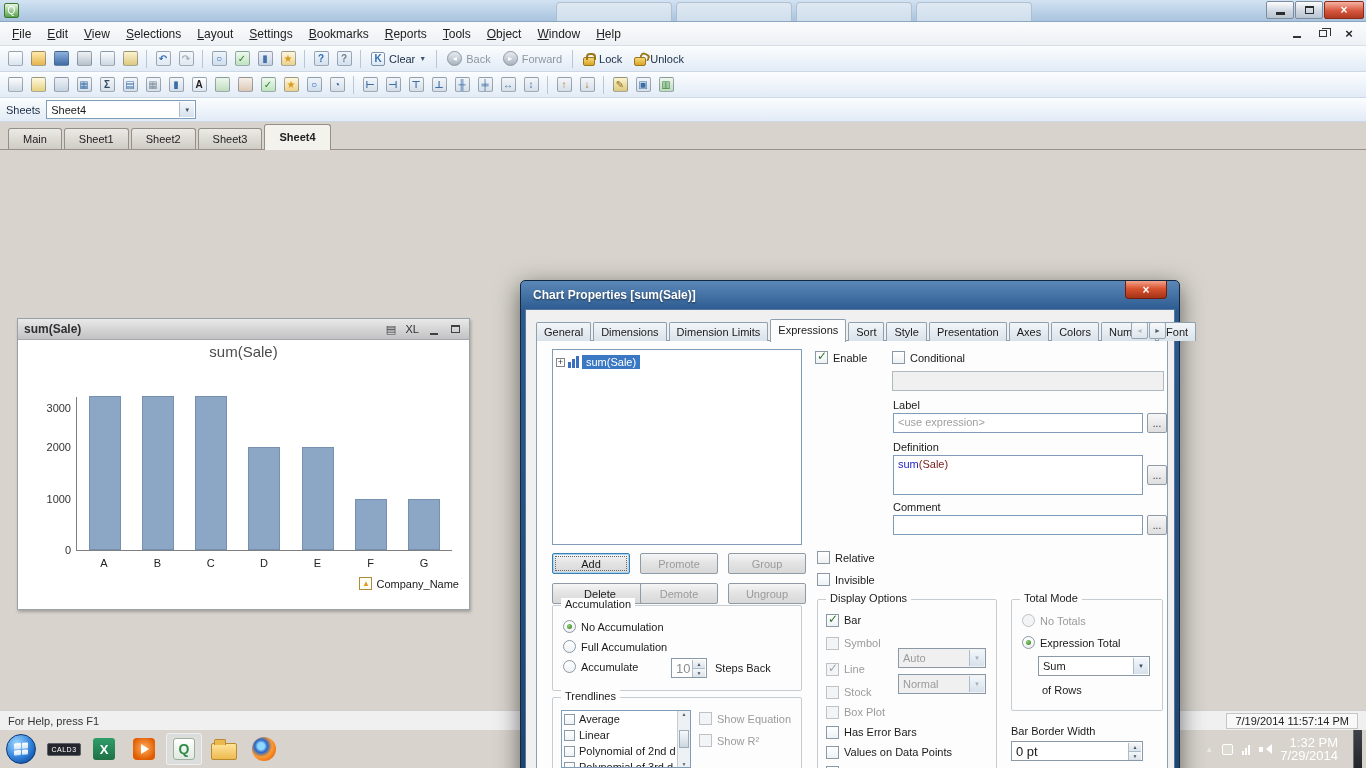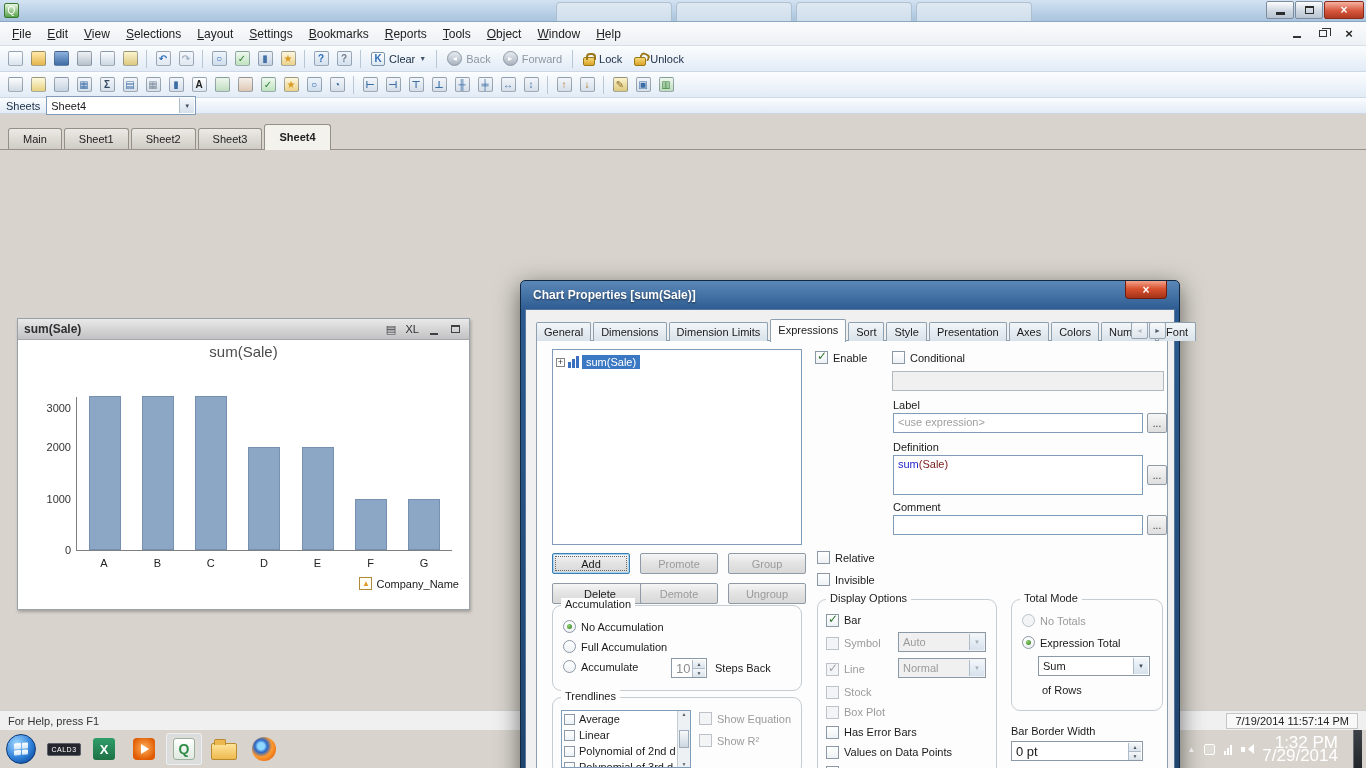--- a/index.html
+++ b/index.html
@@ -54,21 +54,21 @@
   .mini-dd { font-size:7px; color:#41566d; }
   .nav-circle { width:15px; height:15px; border-radius:50%; background:linear-gradient(#e8ecf1,#a9b3bf);
     border:1px solid #8a97a5; color:#fff; font-size:7px; display:flex; align-items:center; justify-content:center; }
   .padlock { width:12px; height:9px; background:linear-gradient(#f7d877,#d9a429); border:1px solid #9c7718;
     border-radius:2px; position:relative; margin-top:5px; }
   .padlock::before { content:""; position:absolute; left:2px; top:-5px; width:6px; height:5px;
     border:2px solid #9c7718; border-bottom:none; border-radius:4px 4px 0 0; }
   .padlock.open::before { left:5px; transform:rotate(24deg); }
 
   
-  #sheetsbar { position:absolute; top:98px; left:0; width:100%; height:16px;
+  #sheetsbar { position:absolute; top:98px; left:0; width:100%; height:24px;
     background:linear-gradient(#fbfdfe,#e2ebf6); border-bottom:1px solid #ccd8e6;
     display:flex; align-items:center; padding-left:6px; gap:6px; }
   .sheets-label { font-size:11px; color:#20324a; }
   .sheets-combo { width:150px; height:19px; background:#fff; border:1px solid #7f9db9; position:relative;
     font-size:11px; display:flex; align-items:center; padding-left:4px; }
   .dd { position:absolute; right:1px; top:1px; bottom:1px; width:15px;
     background:linear-gradient(#f3f7fb,#d6e1ec); border-left:1px solid #aebbc9;
     display:flex; align-items:center; justify-content:center; font-size:6px; color:#3e4e5e; }
   .tabstrip { position:absolute; top:122px; left:0; width:100%; height:28px; background:#d8d4cd;
     border-bottom:1px solid #979189; display:flex; align-items:flex-end; padding-left:8px; }
@@ -150,21 +150,21 @@
   .cap { font-size:11px; color:#1a1a1a; }
   .tf { background:#fff; border:1px solid #7f9db9; font-size:11px; padding:2px 4px; }
   .tf.dis { background:#f0f0f0; border-color:#b0b8c0; color:#9b9b9b; }
   .placeholder { color:#a0a0a0; }
   .browse { width:20px; height:20px; border:1px solid #8e9aa5; border-radius:2px;
     background:linear-gradient(#f7f7f7,#dedede); font-size:10px; display:flex; align-items:center; justify-content:center; color:#333; }
   .btn { height:21px; border:1px solid #8e9aa5; border-radius:2px; font-size:11px; color:#1c1c1c;
     background:linear-gradient(#f6f6f6,#e4e4e4 45%,#d8d8d8); display:flex; align-items:center; justify-content:center; }
   .btn.dis { color:#9b9b9b; }
   .btn.add { border-color:#3c7fb1; box-shadow:0 0 0 1px #a8d2ee inset; outline:1px dotted #666; outline-offset:-4px; }
-  .group { border:1px solid #c6cdd2; border-radius:9px; }
+  .group { border:1px solid #c6cdd2; border-radius:2px; }
   .group > * { position:absolute; }
   .gt { top:-8px; left:8px; background:#fdfdfd; padding:0 4px; font-size:11px; color:#1b1b1b; white-space:nowrap; }
   .radio-row { display:flex; align-items:center; gap:5px; }
   .combo { height:20px; background:#fff; border:1px solid #8b98a5; position:relative;
     font-size:11px; display:flex; align-items:center; padding-left:4px; }
   .combo.dis { background:#f0f0f0; color:#9b9b9b; }
   .combo.dis .dd { color:#a6aeb6; }
   .spin { height:20px; background:#fff; border:1px solid #8b98a5; position:relative; display:flex; align-items:center; padding-left:4px; }
   .spin-val { font-size:13px; }
   .dim { color:#8d8d8d; }
@@ -174,21 +174,21 @@
   .sb + .sb { border-top:1px solid #aebbc9; }
   .tl-list { left:8px; top:12px; width:130px; height:58px; background:#fff; border:1px solid #7f9db9;
     overflow:hidden; position:absolute; padding-right:14px; }
   .tl-row { display:flex; align-items:center; gap:4px; height:16px; padding-left:2px; white-space:nowrap; }
   .tl-row .cb { width:11px; height:11px; }
   .tl-scroll { position:absolute; right:0; top:0; bottom:0; width:13px; background:#eef1f3; border-left:1px solid #c4ccd3;
     display:flex; flex-direction:column; justify-content:space-between; font-size:5px; color:#55606b; text-align:center; }
   .tl-thumb { height:18px; background:linear-gradient(#f7f9fb,#ccd6df); border:1px solid #9fadba; margin:0 1px; }
   .do-row { position:relative; display:flex; align-items:center; gap:5px; padding-left:8px; height:20px; }
   .do-row.tall { height:26px; }
-  .do-row .combo { position:absolute; left:80px; top:2px; width:88px; }
+  .do-row .combo { position:absolute; left:80px; top:18px; width:88px; }
 
   
   .statusbar { position:absolute; left:0; top:710px; width:100%; height:20px; background:#f0f0f0;
     border-top:1px solid #cfcfcf; display:flex; align-items:center; padding:0 8px; font-size:11px; color:#333; }
   .status-datetime { margin-left:auto; border:1px solid #c6c6c6; background:#f8f8f8; padding:0 8px; height:16px;
     display:flex; align-items:center; font-size:11px; color:#222; }
 
   
   .taskbar { position:absolute; left:0; top:730px; width:100%; height:38px;
     background:linear-gradient(#3a4046,#15181b 40%,#04050 60%,#000); display:flex; align-items:center; z-index:10; }
@@ -217,21 +217,21 @@
     background:radial-gradient(circle at 38% 38%, #8fd8ff 0 16%, #2a66c8 30%, #ff9a2e 52%, #e56a12 82%); }
   .tray { margin-left:auto; display:flex; align-items:center; gap:9px; padding-right:4px; color:#fff; }
   .tray-expand { font-size:8px; color:#e8e8e8; }
   .net { display:flex; align-items:flex-end; gap:1px; height:11px; }
   .net i { width:2px; background:#fff; display:block; }
   .net i:nth-child(1){height:4px;} .net i:nth-child(2){height:7px;} .net i:nth-child(3){height:10px;}
   .vol { position:relative; width:12px; height:11px; }
   .vol::before { content:""; position:absolute; left:0; top:3px; width:4px; height:5px; background:#fff; }
   .vol::after { content:""; position:absolute; left:2px; top:0; border:5.5px solid transparent; border-right:6px solid #fff; }
   .osd { width:11px; height:11px; border:1px solid #fff; border-radius:2px; background:rgba(255,255,255,.15); }
-  .clock { text-align:right; font-size:17px; line-height:13px; color:#fff; padding-right:6px; }
+  .clock { text-align:right; font-size:13px; line-height:13px; color:#fff; padding-right:6px; }
   .showdesk { width:9px; height:38px; border-left:1px solid #6a6f74; background:linear-gradient(#3c4248,#23272b); }
 </style>
 </head>
 <body>
 
 <div class="titlebar">
   <span class="app-ic">Q</span>
   <span class="ghost-tab" style="left:556px"></span>
   <span class="ghost-tab" style="left:676px"></span>
   <span class="ghost-tab" style="left:796px"></span>

